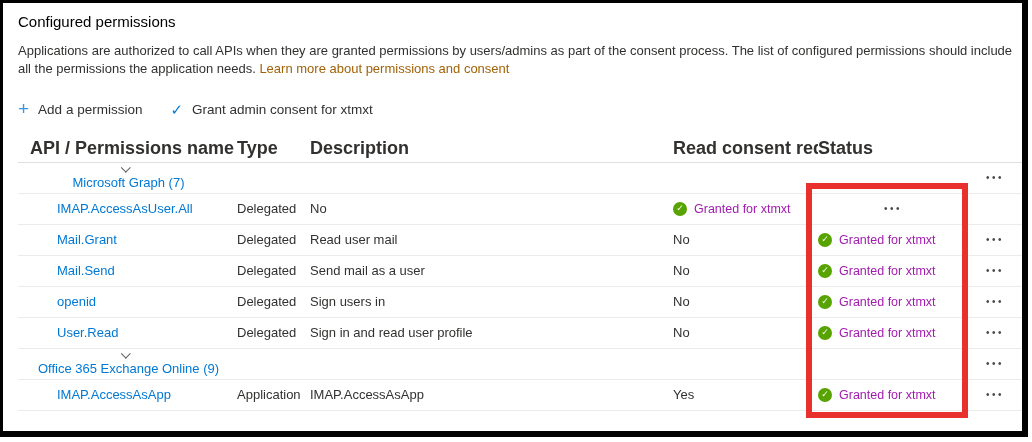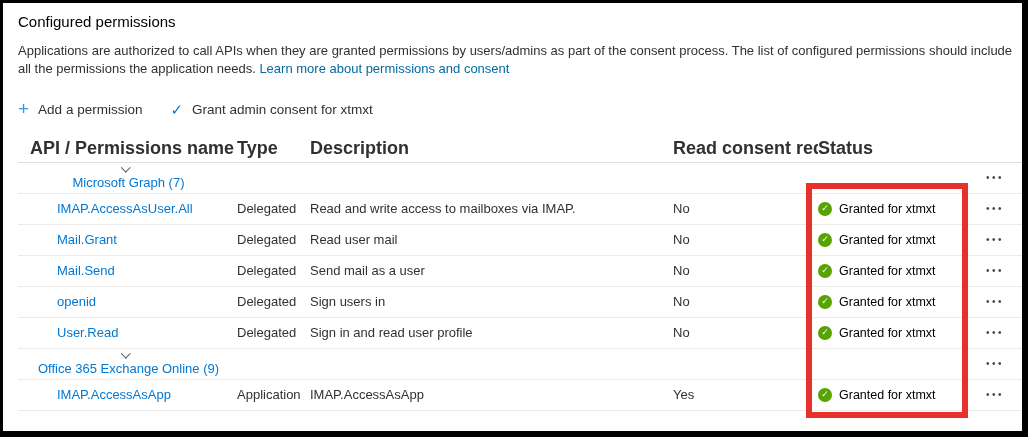--- a/index.html
+++ b/index.html
@@ -29,21 +29,21 @@
     color: #000000;
   }
   .description {
     margin-top: 12px;
     font-size: 13px;
     line-height: 1.38;
     max-width: 1000px;
     color: #323130;
   }
   .description a, a.link {
-    color: #0369a1;
+    color: #a16207;
     text-decoration: none;
   }
 
   .toolbar {
     margin-top: 23px;
     display: flex;
     align-items: center;
     gap: 28px;
     font-size: 13.5px;
   }
@@ -100,21 +100,21 @@
     border-radius: 50%;
     background: #57a300;
     color: #fff;
     display: inline-flex;
     align-items: center;
     justify-content: center;
     font-size: 9px;
     line-height: 1;
     flex: none;
   }
-  .status-text { font-size: 12.5px; color: #000000; }
+  .status-text { font-size: 12.5px; color: #a21caf; }
 
   .c-more { text-align: center; }
   .more-btn {
     background: none; border: none; cursor: pointer;
     color: #494645;
     font-size: 10px;
     letter-spacing: 2.5px;
     padding: 4px 6px;
   }
 
@@ -168,21 +168,20 @@
             </div>
             <div class="cell"></div>
             <div class="cell"></div>
             <div class="cell"></div>
             <div class="cell"></div>
             <div class="cell c-more"><button class="more-btn"><span>•••</span></button></div>
           </div>
           <div class="row body-row perm-row">
             <div class="cell c-name"><a class="perm-link" href="#">IMAP.AccessAsUser.All</a></div>
             <div class="cell">Delegated</div>
-            <div class="cell">Read and write access to mailboxes via IMAP.</div>
             <div class="cell">No</div>
             <div class="cell">
               <span class="status-wrap">
                 <span class="granted-circle">✓</span>
                 <span class="status-text">Granted for xtmxt</span>
               </span>
             </div>
             <div class="cell c-more"><button class="more-btn"><span>•••</span></button></div>
           </div>
           <div class="row body-row perm-row">

